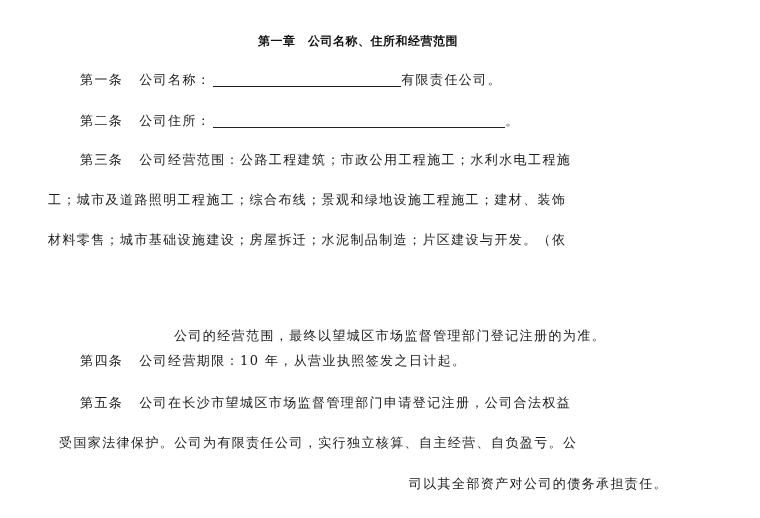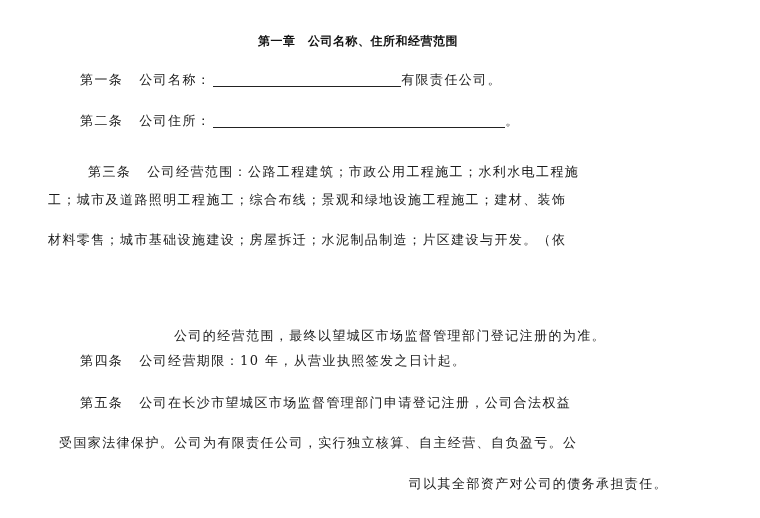--- a/index.html
+++ b/index.html
@@ -37,21 +37,21 @@
   <div class="title">第一章　公司名称、住所和经营范围</div>
 
   <div class="line indent" style="top:68px;">
     <span>第一条</span><span class="gap"></span><span>公司名称：</span><span class="blank name"></span><span>有限责任公司。</span>
   </div>
 
   <div class="line indent" style="top:109px;">
     <span>第二条</span><span class="gap"></span><span>公司住所：</span><span class="blank addr"></span><span>。</span>
   </div>
 
-  <div class="line indent" style="top:160px;margin-left:8px;">
+  <div class="line indent" style="top:148px;">
     <span>第三条</span><span class="gap"></span><span>公司经营范围：公路工程建筑；市政公用工程施工；水利水电工程施</span>
   </div>
   <div class="line" style="top:188px;">工；城市及道路照明工程施工；综合布线；景观和绿地设施工程施工；建材、装饰</div>
   <div class="line" style="top:228px;">材料零售；城市基础设施建设；房屋拆迁；水泥制品制造；片区建设与开发。（依</div>
   <div class="line indent" style="top:324px;text-align:center;">公司的经营范围，最终以望城区市场监督管理部门登记注册的为准。</div>
 
   <div class="line indent" style="top:349px;">
     <span>第四条</span><span class="gap"></span><span>公司经营期限：10 年，从营业执照签发之日计起。</span>
   </div>
 

